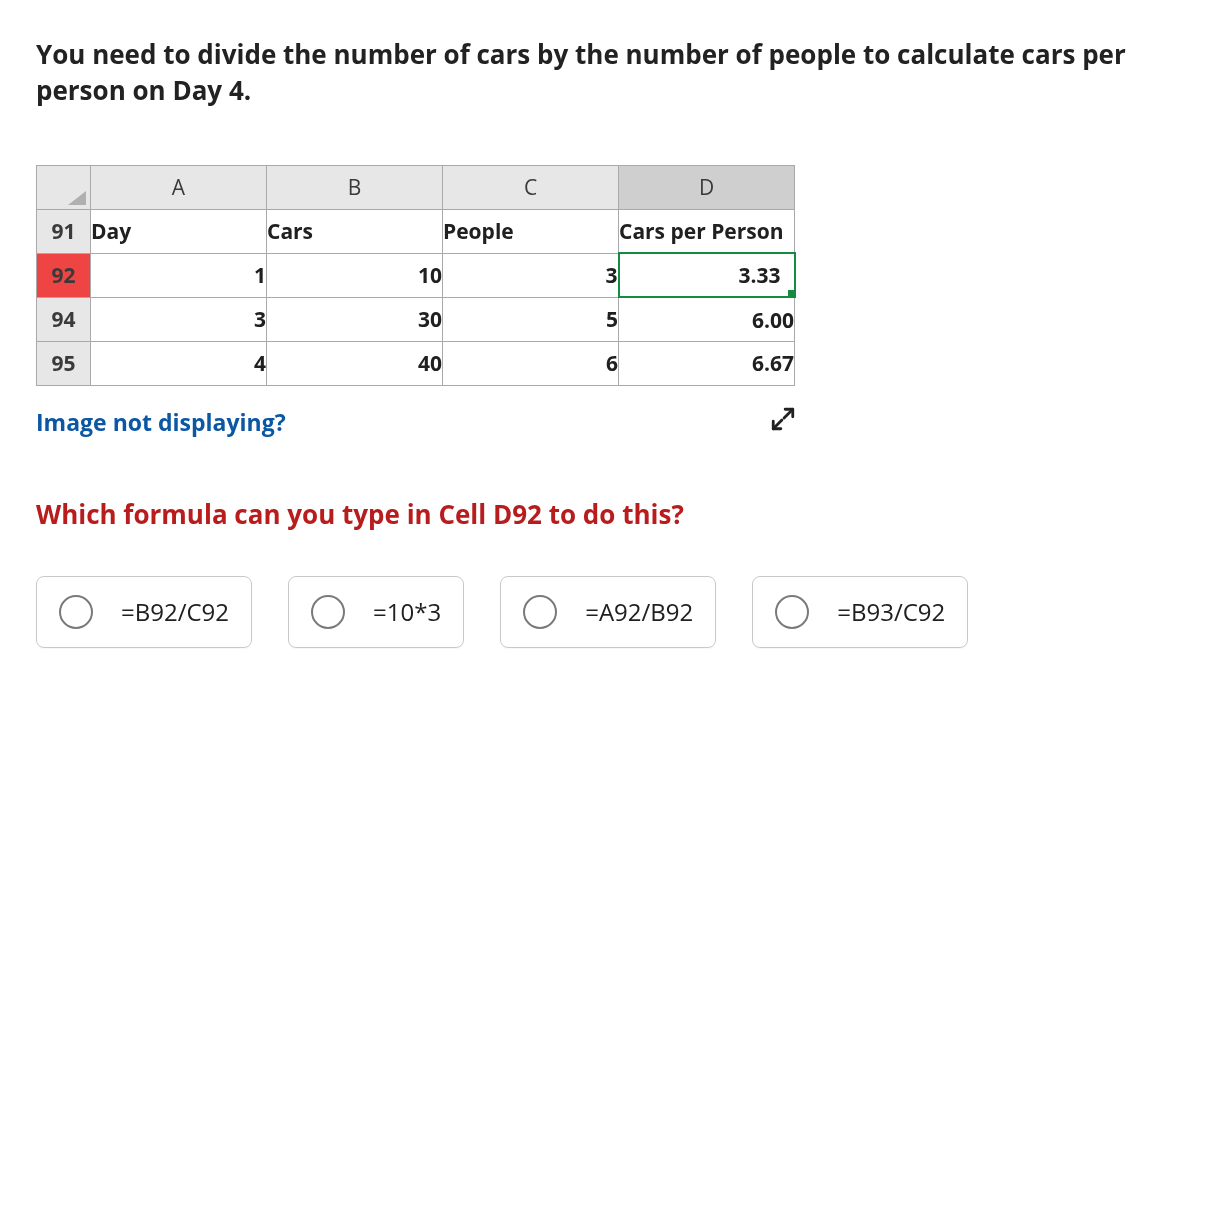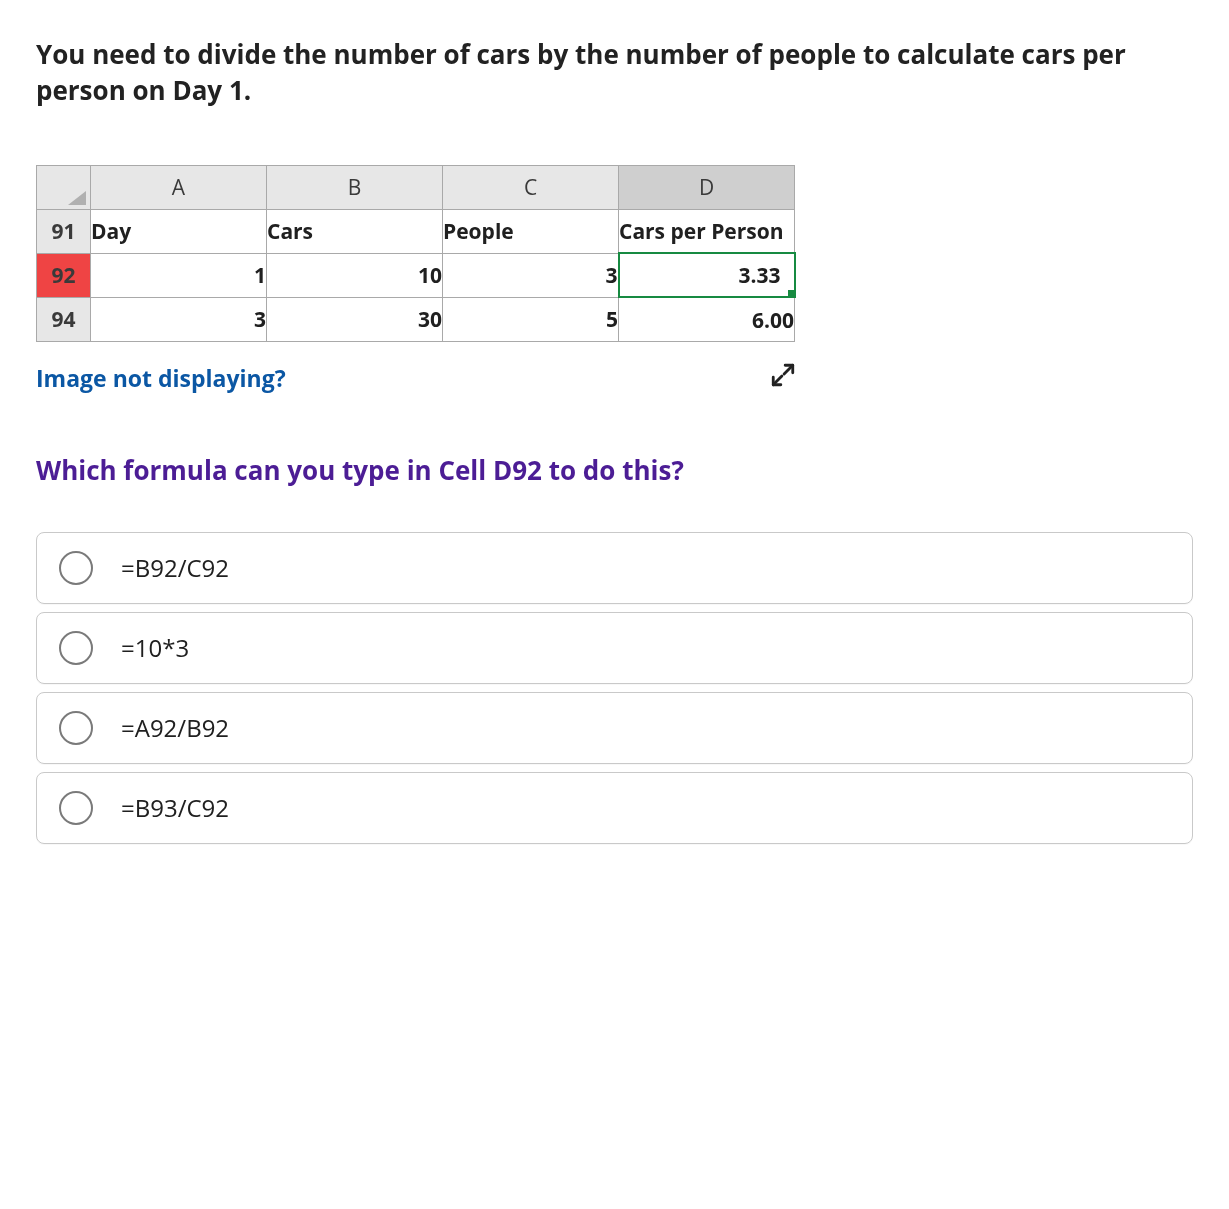--- a/index.html
+++ b/index.html
@@ -86,23 +86,23 @@
     color:#0b57a4;
     font-weight:700;
     font-size:23px;
     cursor:pointer;
   }
   .expand-icon { font-size:26px; color:#222; cursor:pointer; font-weight:700; }
   .question {
     font-size:26px;
     font-weight:700;
     margin-bottom: 44px;
-    color:#4c1d95;
+    color:#b91c1c;
   }
-  .options { display:flex; flex-direction:column; gap:8px; }
+  .options { display:flex; flex-direction:row; gap:36px; }
   .option {
     display:flex;
     align-items:center;
     border:1px solid #c9c9c9;
     border-radius:8px;
     padding:18px 22px;
     cursor:pointer;
     font-size:24px;
     box-shadow: 0 1px 1px rgba(0,0,0,0.03);
   }
@@ -110,21 +110,21 @@
     width:34px; height:34px;
     border:2px solid #7a7a7a;
     border-radius:50%;
     margin-right:28px;
     flex:0 0 34px;
   }
 </style>
 </head>
 <body>
 
-<div class="instruction">You need to divide the number of cars by the number of people to calculate cars per person on Day 1.</div>
+<div class="instruction">You need to divide the number of cars by the number of people to calculate cars per person on Day 4.</div>
 
 <table class="spreadsheet">
   <tbody>
       <tr>
     <th class="corner"></th>
     <th class="col-a">A</th>
     <th class="col-b">B</th>
     <th class="col-c">C</th>
     <th class="col-d selected-col">D</th>
   </tr>
@@ -141,20 +141,27 @@
     <td class="num">10</td>
     <td class="num">3</td>
     <td class="num active">3.33</td>
   </tr>
   <tr>
     <td class="rownum">94</td>
     <td class="num">3</td>
     <td class="num">30</td>
     <td class="num">5</td>
     <td class="num">6.00</td>
+  </tr>
+  <tr>
+    <td class="rownum">95</td>
+    <td class="num">4</td>
+    <td class="num">40</td>
+    <td class="num">6</td>
+    <td class="num">6.67</td>
   </tr>
 </tbody>
   </table>
 
 <div class="below-image">
   <span class="img-link">Image not displaying?</span>
   <span class="expand-icon">
     <svg width="26" height="26" viewBox="0 0 24 24" fill="none" stroke="#222" stroke-width="2.6" stroke-linecap="round" stroke-linejoin="round">
       <path d="M14 3h7v7"></path>
         <path d="M21 3l-8 8"></path>

